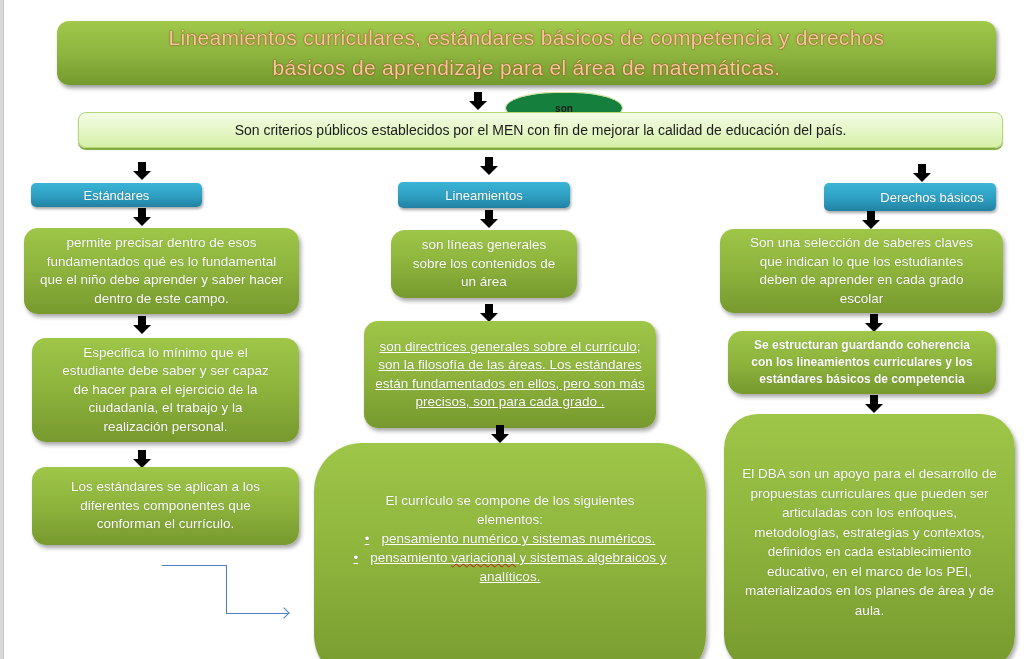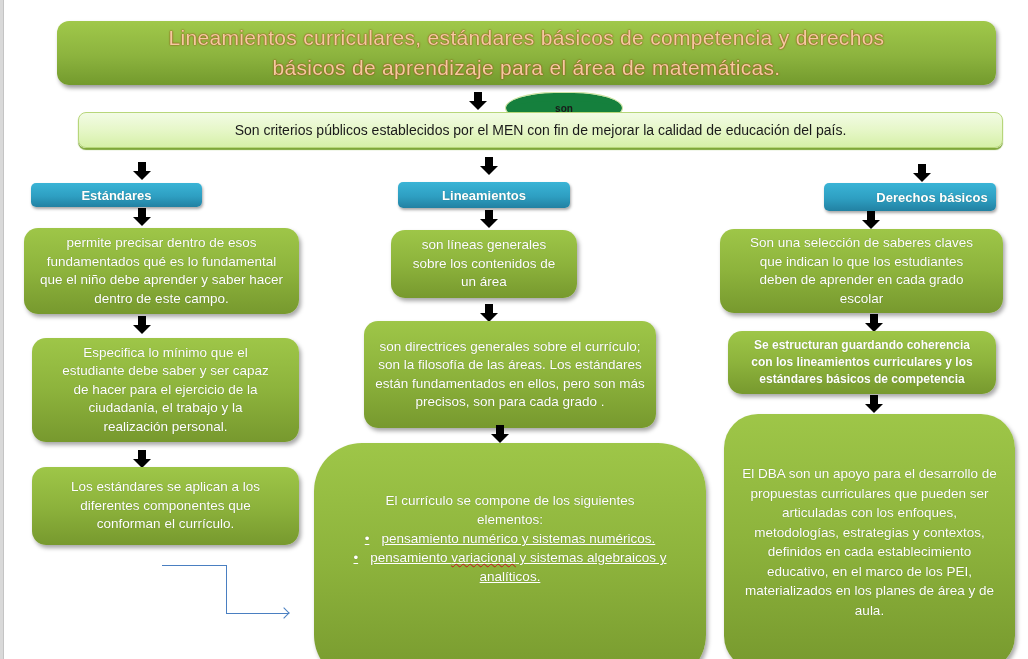--- a/index.html
+++ b/index.html
@@ -35,21 +35,21 @@
   .definition {
     left: 49px; top: 112px; width: 925px; height: 36px; border-radius: 8px;
     background: linear-gradient(to bottom, #f2fbe4 0%, #e6f7c8 50%, #d6f0a8 100%);
     border: 1px solid #b7d67a;
     box-shadow: 0 2px 1px #7fa83a;
     color: #1a1a1a; text-shadow: none; font-size: 14px; margin-left: 29px;
   }
   .blue {
     background: linear-gradient(to bottom, #3ab4d6 0%, #2e9fc2 55%, #2281a2 100%);
     border-radius: 5px; box-shadow: 1px 2px 3px rgba(0,0,0,0.35);
-    font-weight: bold; font-size: 13px; color: #ffffff; justify-content: center;
+    font-weight: normal; font-size: 13px; color: #ffffff; justify-content: center;
   }
   .arrow {
     position: absolute; width: 18px; height: 18px;
   }
   .arrow::before {
     content: ""; position: absolute; left: 5px; top: 0; width: 8px; height: 9px; background: #000;
   }
   .arrow::after {
     content: ""; position: absolute; left: 0; top: 9px;
     border-left: 9px solid transparent; border-right: 9px solid transparent; border-top: 9px solid #000;
@@ -125,21 +125,21 @@
 
 <div class="connector-h1"></div>
 <div class="connector-v"></div>
 <div class="connector-h2"></div>
 <div class="connector-head"></div>
 
 <div class="box green" style="left:391px; top:230px; width:186px; height:68px; padding:0 14px;">
   <div>son líneas generales sobre los contenidos de un área</div>
 </div>
 <div class="arrow" style="left:480px; top:304px;"></div>
-<div class="box green" style="left:364px; top:321px; width:292px; height:107px; padding:0 4px;">
+<div class="box green" style="left:364px; top:321px; width:292px; height:107px; padding:0 4px;text-decoration:underline;">
   <div>son directrices generales sobre el currículo; son la filosofía de las áreas. Los estándares están fundamentados en ellos, pero son más precisos, son para cada grado .</div>
 </div>
 <div class="arrow" style="left:491px; top:425px;"></div>
 <div class="box green curriculum" style="left:314px; top:443px; width:392px; height:240px; border-radius:48px; padding:48px 12px 0; justify-content:flex-start; font-size:13.5px; line-height:19px;">
   <div style="width:260px;">El currículo se compone de los siguientes elementos:</div>
   <ul>
     <li><span class="bullet">•</span><span>pensamiento numérico y sistemas numéricos.</span></li>
     <li><span class="bullet">•</span><span>pensamiento </span><span class="squiggle">variacional</span><span> y sistemas algebraicos y analíticos.</span></li>
   </ul>
 </div>

